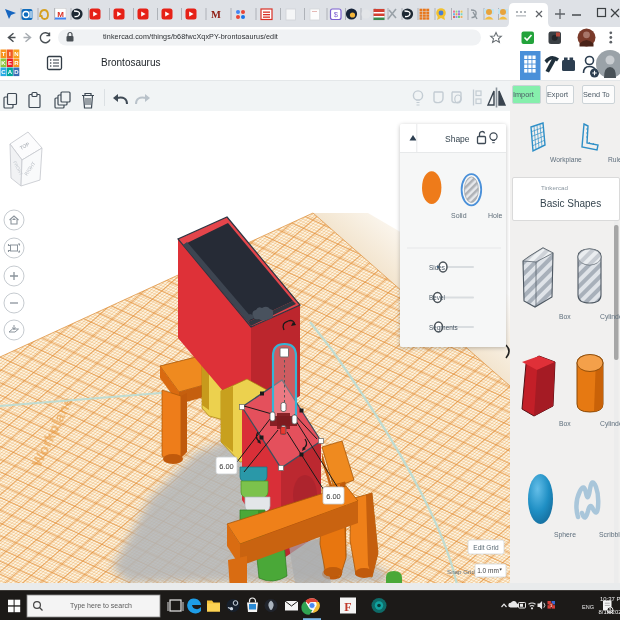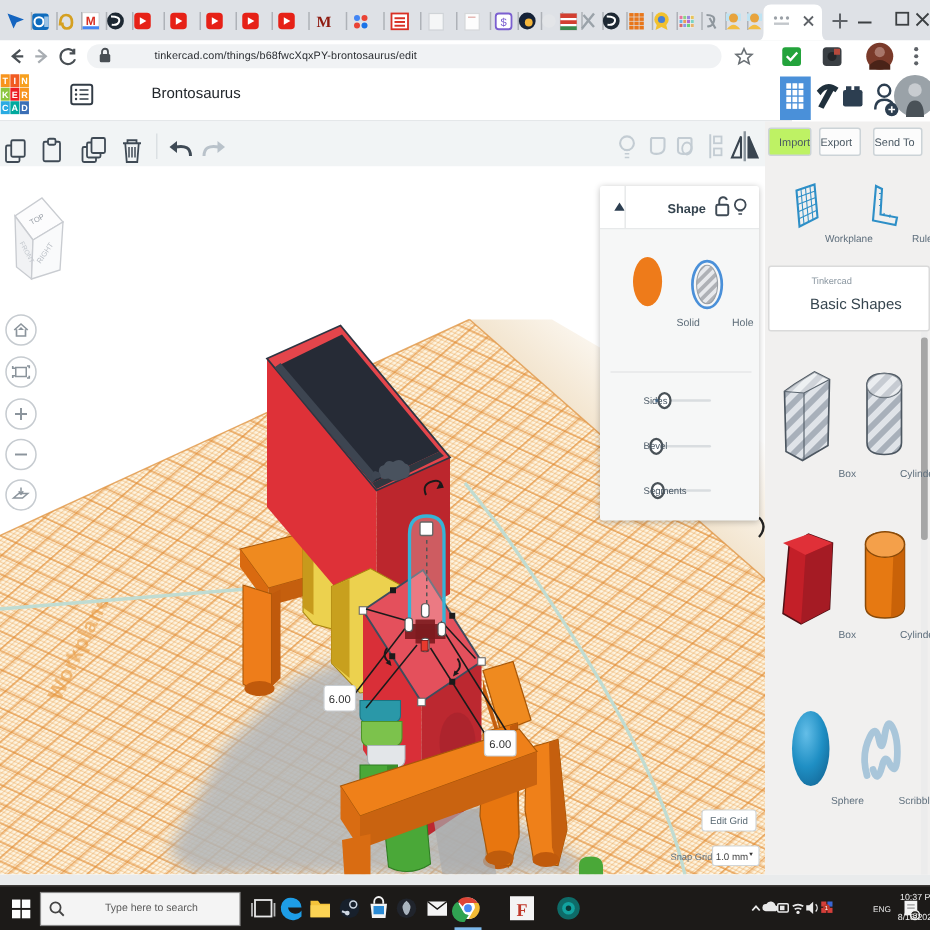--- a/index.html
+++ b/index.html
@@ -144,21 +144,21 @@
       <circle cx="586.5" cy="10.5" r="9" fill="#7a3a2a"></circle>
       <path d="M579.5 16.5 Q586.5 9.5 593.5 16.5 L593.5 19.5 L579.5 19.5 Z" fill="#4a2318"></path>
       <circle cx="586.5" cy="7.8" r="3.4" fill="#a8766a"></circle>
       <circle cx="610.8" cy="5.8" r="1.4" fill="#5f6368"></circle>
       <circle cx="610.8" cy="10.5" r="1.4" fill="#5f6368"></circle>
       <circle cx="610.8" cy="15.2" r="1.4" fill="#5f6368"></circle>
 </svg>
 <div class="txt" style="left:79px;top:4.5px;font-size:7.2px;color:#2a2d31;letter-spacing:0.1px">tinkercad.com/things/b68fwcXqxPY-brontosaurus/edit</div>
 </div>
 
-<div class="abs" style="left:0;top:48px;width:528px;height:32px;background:#fff;border-bottom:1px solid #e4e7e9">
+<div class="abs" style="left:0;top:48px;width:620px;height:32px;background:#fff;border-bottom:1px solid #e4e7e9">
 <svg width="620" height="32" style="position:absolute;left:0;top:0">
 <rect x="0.5" y="1.5" width="6.0" height="8.6" fill="#f7941e"></rect>
       <text x="3.5" y="8.1" font-size="6" font-weight="bold" fill="#fff" text-anchor="middle" font-family="Liberation Sans">T</text>
       <rect x="6.9" y="1.5" width="6.0" height="8.6" fill="#f15b22"></rect>
       <text x="9.9" y="8.1" font-size="6" font-weight="bold" fill="#fff" text-anchor="middle" font-family="Liberation Sans">I</text>
       <rect x="13.3" y="1.5" width="6.0" height="8.6" fill="#f7a01e"></rect>
       <text x="16.3" y="8.1" font-size="6" font-weight="bold" fill="#fff" text-anchor="middle" font-family="Liberation Sans">N</text>
       <rect x="0.5" y="10.5" width="6.0" height="8.6" fill="#8cc63f"></rect>
       <text x="3.5" y="17.1" font-size="6" font-weight="bold" fill="#fff" text-anchor="middle" font-family="Liberation Sans">K</text>
       <rect x="6.9" y="10.5" width="6.0" height="8.6" fill="#ed1c24"></rect>
@@ -402,34 +402,34 @@
       <ellipse cx="71.4" cy="65.7" rx="7" ry="12.8" fill="url(#holeStripe)" stroke="#9aa0a6" stroke-width="0.7"></ellipse>
       <rect x="7" y="123.5" width="94" height="1" fill="#e6e8e9"></rect>
       <rect x="37" y="142.1" width="37" height="1.8" rx="0.9" fill="#d9dde0"></rect>
       <rect x="37" y="142.1" width="6" height="1.8" fill="#3b82c4"></rect>
       <ellipse cx="43" cy="143" rx="4" ry="5" fill="#fff" stroke="#4a5258" stroke-width="1.5"></ellipse>
       <rect x="37" y="172.6" width="37" height="1.8" rx="0.9" fill="#d9dde0"></rect>
       <ellipse cx="37.5" cy="173.5" rx="4" ry="5" fill="#fff" stroke="#4a5258" stroke-width="1.5"></ellipse>
       <rect x="37" y="202.1" width="37" height="1.8" rx="0.9" fill="#d9dde0"></rect>
       <ellipse cx="38.5" cy="203" rx="4" ry="5" fill="#fff" stroke="#4a5258" stroke-width="1.5"></ellipse>
 </svg>
-<div class="txt" style="left:21px;top:10px;font-size:8.5px;font-weight:bold;color:#35444f">Shape</div>
+<div class="txt" style="left:21px;top:10px;font-size:8.5px;font-weight:normal;color:#35444f">Shape</div>
 <div class="txt" style="left:27px;top:88px;font-size:7px;color:#5f6e7a">Solid</div>
 <div class="txt" style="left:64px;top:88px;font-size:7px;color:#5f6e7a">Hole</div>
 <div class="txt" style="left:5px;top:139.5px;font-size:6.4px;color:#4a5865">Sides</div>
 <div class="txt" style="left:5px;top:170px;font-size:6.4px;color:#4a5865">Bevel</div>
 <div class="txt" style="left:5px;top:199.5px;font-size:6.4px;color:#4a5865">Segments</div>
 <div class="txt" style="left:87px;top:139.5px;font-size:6.4px;color:#6a7680">20</div>
 <div class="txt" style="left:90px;top:170px;font-size:6.4px;color:#6a7680">0</div>
 <div class="txt" style="left:90px;top:199.5px;font-size:6.4px;color:#6a7680">1</div>
 </div>
 
 <div class="abs" style="left:510px;top:81px;width:110px;height:502px;background:#f1f0ef">
 
-<div class="abs" style="left:2px;top:4px;width:27px;height:17px;background:#bef264;border:1px solid #ccd3d7;border-radius:2px;font-size:7.3px;color:#4a5863;text-align:right;line-height:17px">Import</div>
+<div class="abs" style="left:2px;top:4px;width:27px;height:17px;background:#86efac;border:1px solid #ccd3d7;border-radius:2px;font-size:7.3px;color:#4a5863;text-align:left;line-height:17px">Import</div>
 <div class="abs" style="left:36px;top:4px;width:26px;height:17px;background:#fcfcfc;border:1px solid #ccd3d7;border-radius:2px;font-size:7.3px;color:#4a5863;text-align:left;line-height:17px">Export</div>
 <div class="abs" style="left:72px;top:4px;width:31px;height:17px;background:#fcfcfc;border:1px solid #ccd3d7;border-radius:2px;font-size:7.3px;color:#4a5863;line-height:17px">Send To</div>
 <svg width="110" height="502" style="position:absolute;left:0;top:0">
 <defs>
 <pattern id="greyStripe" width="8" height="8" patternUnits="userSpaceOnUse" patternTransform="rotate(45)">
 <rect width="8" height="8" fill="#dfe3e8"></rect>
           <rect width="4" height="8" fill="#a8b0ba"></rect>
 </pattern>
 <radialGradient id="sphereG" cx="0.38" cy="0.3" r="0.9">
 <stop offset="0" stop-color="#64bee8"></stop>

